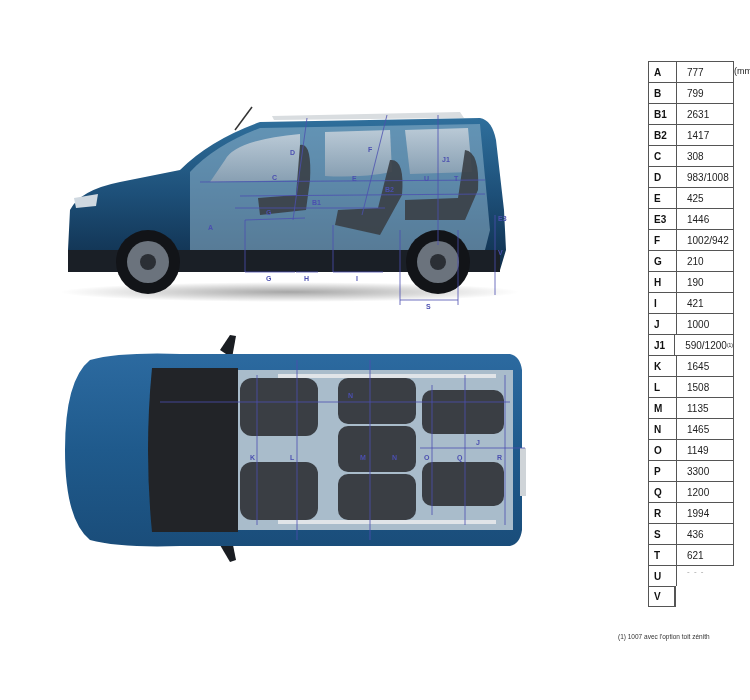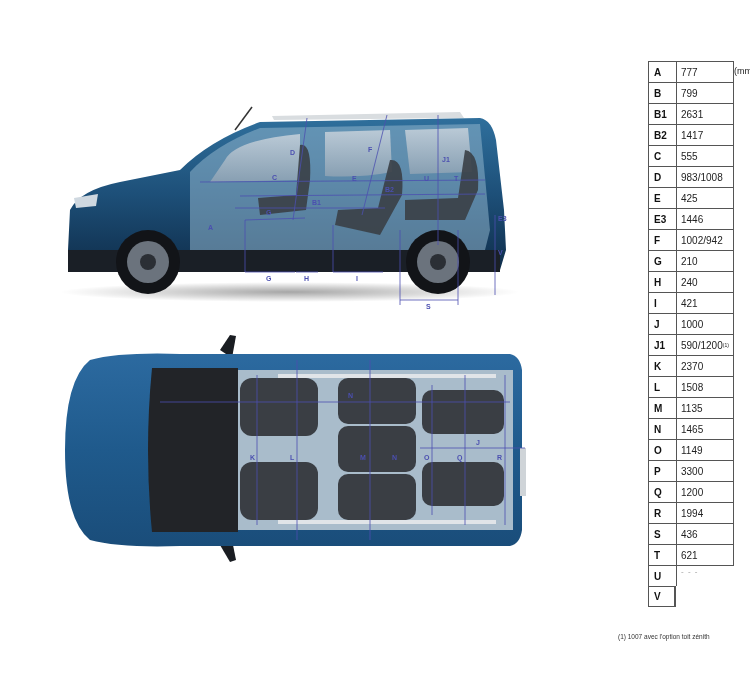--- a/index.html
+++ b/index.html
@@ -14,21 +14,21 @@
   .top-view { position: absolute; left: 60px; top: 330px; width: 480px; height: 240px; }
   .top-view svg { width: 100%; height: 100%; display: block; }
 
   .dim-label { font-family: "Liberation Sans", sans-serif; font-size: 7px; fill: #4b4fb0; font-weight: bold; }
 
   
   .dim-table { position: absolute; left: 648px; top: 61px; width: 86px; }
   .dim-row { display: flex; height: 21px; border-left: 1px solid #555; border-right: 1px solid #555; border-top: 1px solid #555; }
   .dim-row:last-child { border-bottom: 1px solid #555; }
   .dim-key { width: 28px; border-right: 1px solid #555; font-size: 10px; font-weight: bold; display: flex; align-items: center; padding-left: 5px; color: #111; }
-  .dim-val { flex: 1; font-size: 10px; display: flex; align-items: center; padding-left: 4px; color: #222; white-space: nowrap; }
+  .dim-val { flex: 1; font-size: 10px; display: flex; align-items: center; padding-left: 4px; color: #222; white-space: nowrap; margin-left: 6px; }
   .dim-val sup { font-size: 5px; vertical-align: super; }
   .dim-row.cut { border-right: none; }
   .dim-row.cut .dim-val { border-right: none; }
   .dim-row.u-row .dim-val { color: #999; font-size: 8px; align-items: flex-start; padding-top: 1px; letter-spacing: 1px; }
   .dim-row.v-row { width: 28px; border-bottom: 1px solid #555; }
   .dim-row.v-row .dim-key { border-right: 1px solid #555; }
 
   .unit { position: absolute; left: 734px; top: 66px; font-size: 9px; color: #222; white-space: nowrap; }
 
   .footnote { position: absolute; left: 618px; top: 633px; font-size: 6.5px; color: #333; white-space: nowrap; }
@@ -188,21 +188,21 @@
   <div class="dim-row">
       <span class="dim-key">B1</span>
       <span class="dim-val">2631</span>
     </div>
   <div class="dim-row">
       <span class="dim-key">B2</span>
       <span class="dim-val">1417</span>
     </div>
   <div class="dim-row">
       <span class="dim-key">C</span>
-      <span class="dim-val">555</span>
+      <span class="dim-val">308</span>
     </div>
   <div class="dim-row">
       <span class="dim-key">D</span>
       <span class="dim-val">983/1008</span>
     </div>
   <div class="dim-row">
       <span class="dim-key">E</span>
       <span class="dim-val">425</span>
     </div>
   <div class="dim-row">
@@ -212,40 +212,40 @@
   <div class="dim-row">
       <span class="dim-key">F</span>
       <span class="dim-val">1002/942</span>
     </div>
   <div class="dim-row">
       <span class="dim-key">G</span>
       <span class="dim-val">210</span>
     </div>
   <div class="dim-row">
       <span class="dim-key">H</span>
-      <span class="dim-val">240</span>
+      <span class="dim-val">190</span>
     </div>
   <div class="dim-row">
       <span class="dim-key">I</span>
       <span class="dim-val">421</span>
     </div>
   <div class="dim-row">
       <span class="dim-key">J</span>
       <span class="dim-val">1000</span>
     </div>
   <div class="dim-row">
       <span class="dim-key">J1</span>
       <span class="dim-val">
         <span>590/1200</span>
         <sup>(1)</sup>
       </span>
     </div>
   <div class="dim-row">
       <span class="dim-key">K</span>
-      <span class="dim-val">2370</span>
+      <span class="dim-val">1645</span>
     </div>
   <div class="dim-row">
       <span class="dim-key">L</span>
       <span class="dim-val">1508</span>
     </div>
   <div class="dim-row">
       <span class="dim-key">M</span>
       <span class="dim-val">1135</span>
     </div>
   <div class="dim-row">

